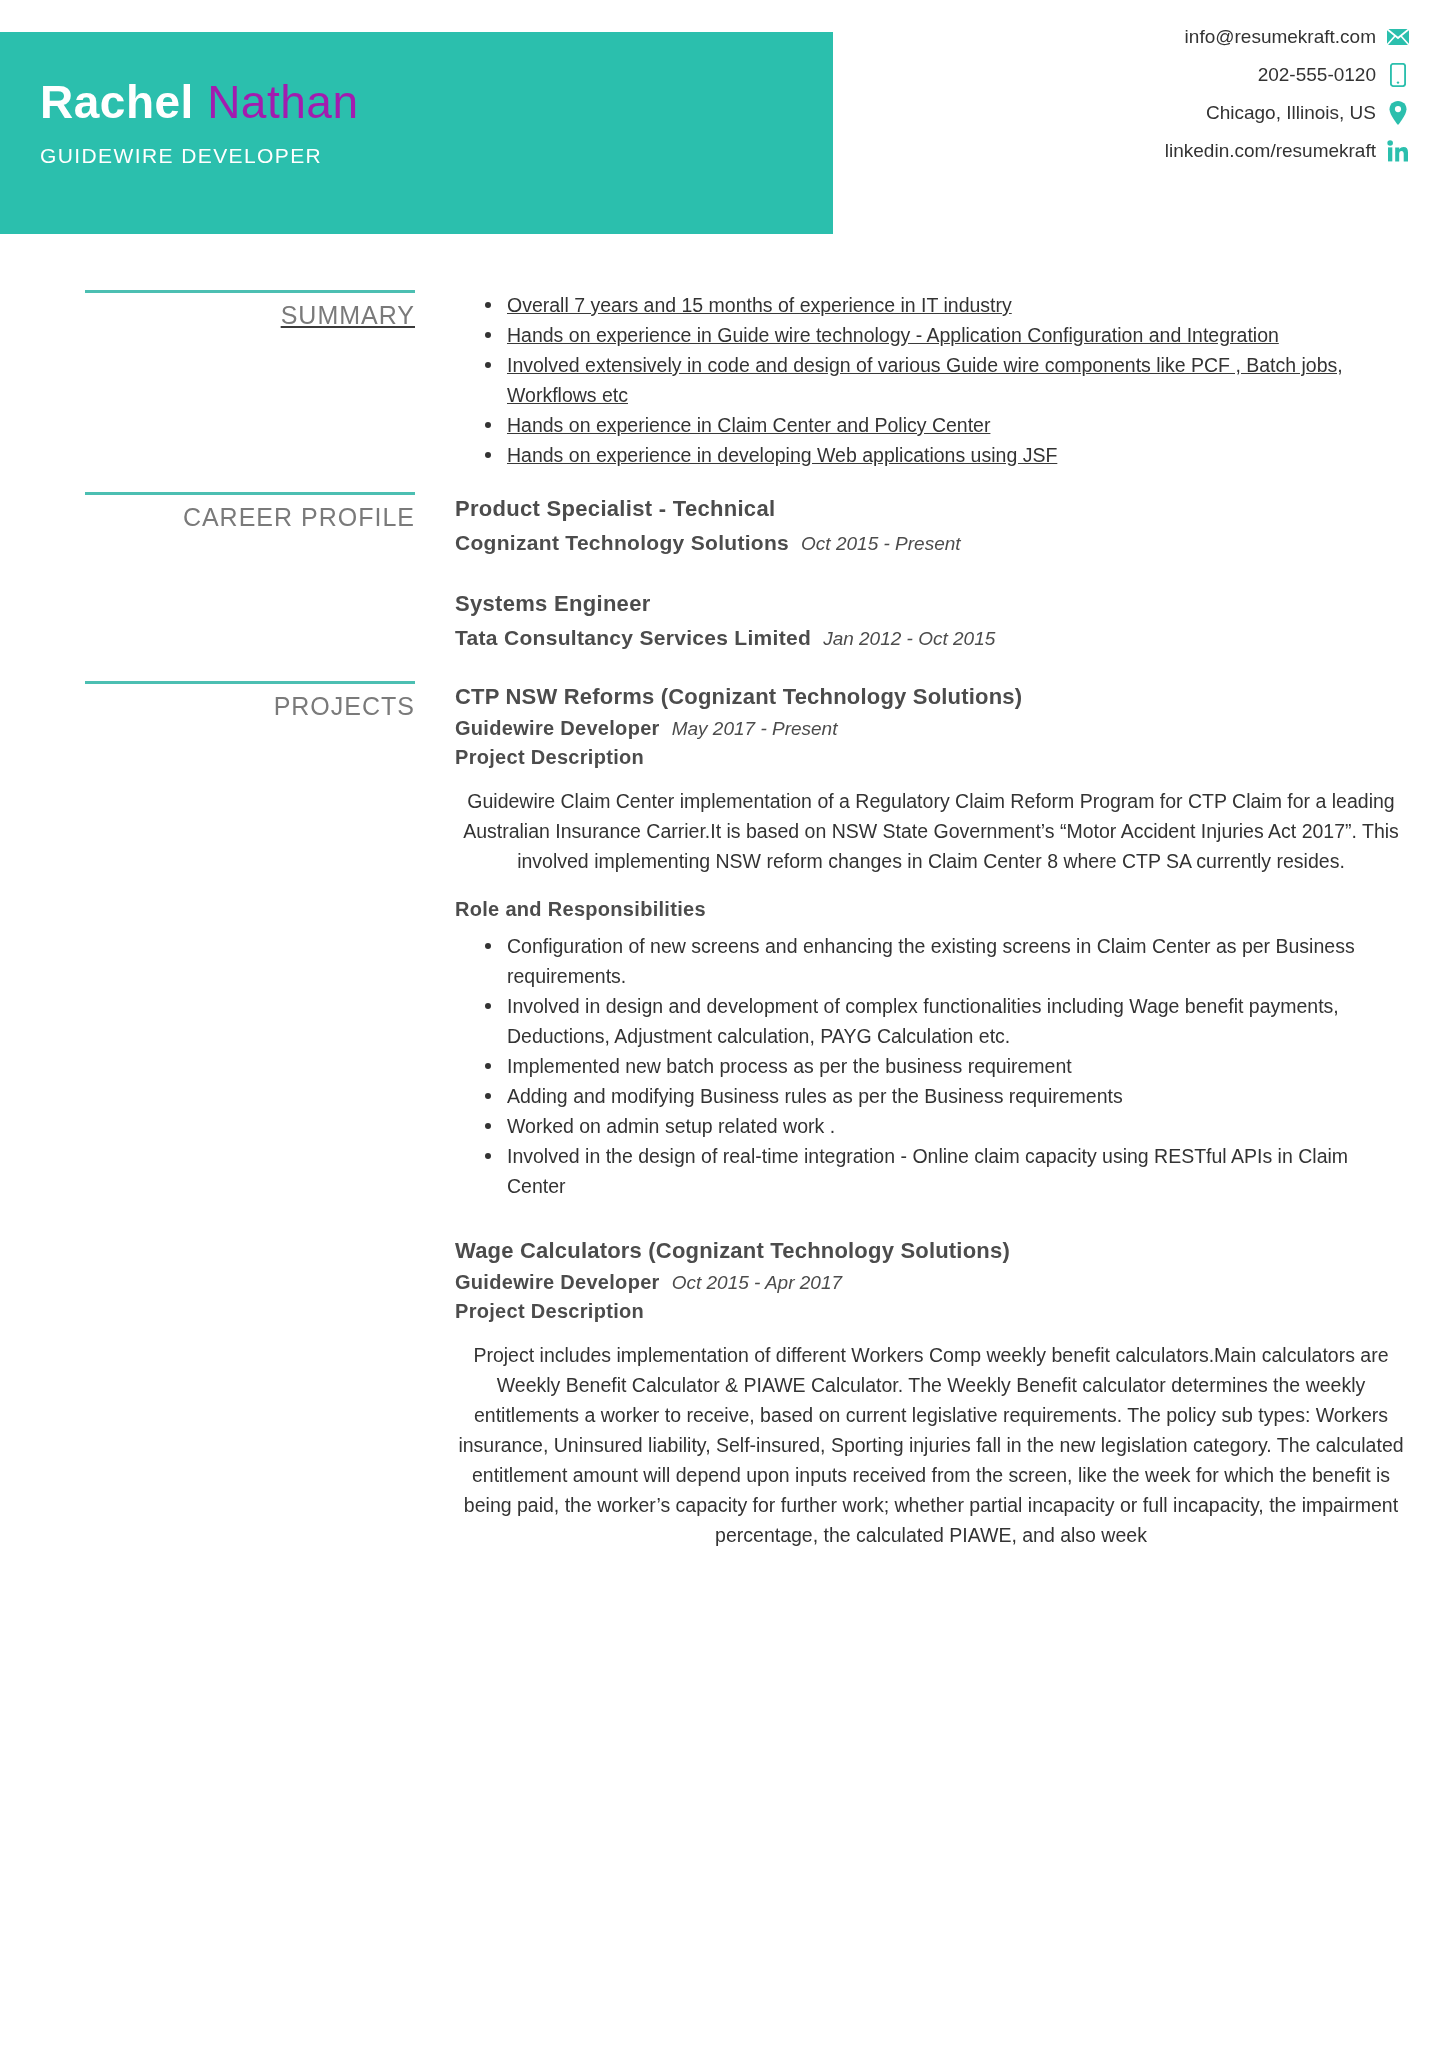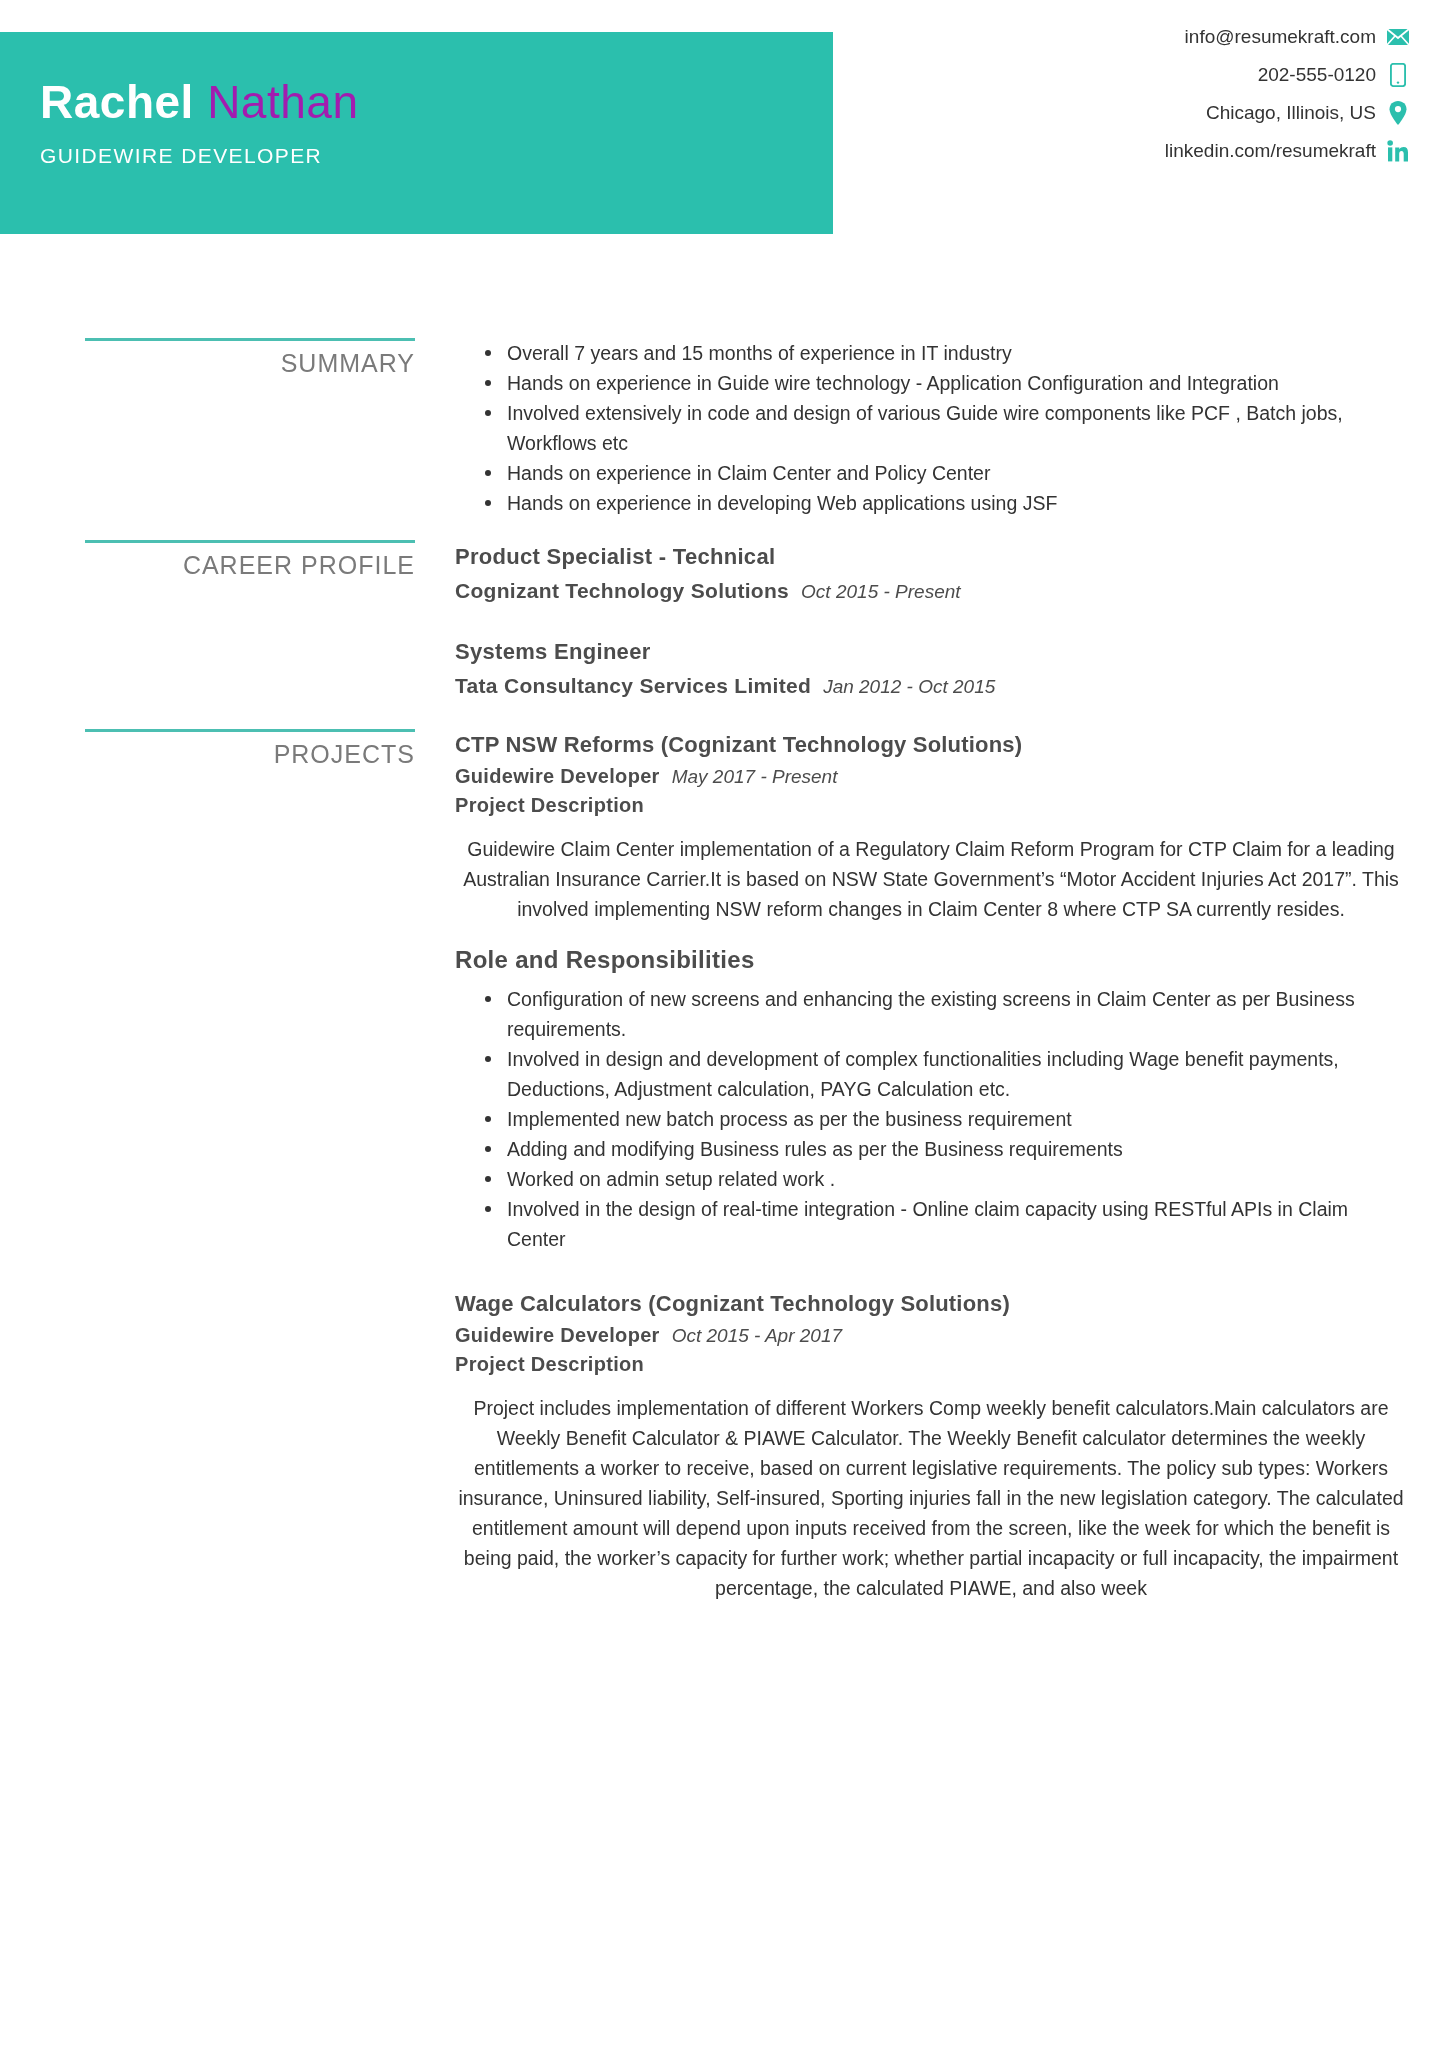--- a/index.html
+++ b/index.html
@@ -121,21 +121,21 @@
     padding-top: 13px;
     line-height: 1;
   }
   .content-col {
     flex: 1 1 auto;
     padding-left: 40px;
     padding-right: 40px;
     box-sizing: border-box;
   }
 
-  #summary-section { margin-top: 104px; }
+  #summary-section { margin-top: 56px; text-decoration: underline; }
   #career-section  { margin-top: 22px; }
   #projects-section{ margin-top: 28px; }
 
   
   ul.bullets {
     margin: 0;
     padding: 0 0 0 30px;
     list-style: none;
   }
   ul.bullets li {
@@ -217,21 +217,21 @@
   }
   .para {
     font-size: 19.5px;
     line-height: 1.545;
     color: #333333;
     margin-top: 14px;
     margin-bottom: 0;
     text-align: center;
   }
   .rr-heading {
-    font-size: 24px;
+    font-size: 20px;
     font-weight: 700;
     color: #4c4c4c;
     letter-spacing: 0.3px;
     margin-top: 22px;
     margin-bottom: 10px;
   }
   .project-gap { height: 30px; }
 </style>
 </head>
 <body>

